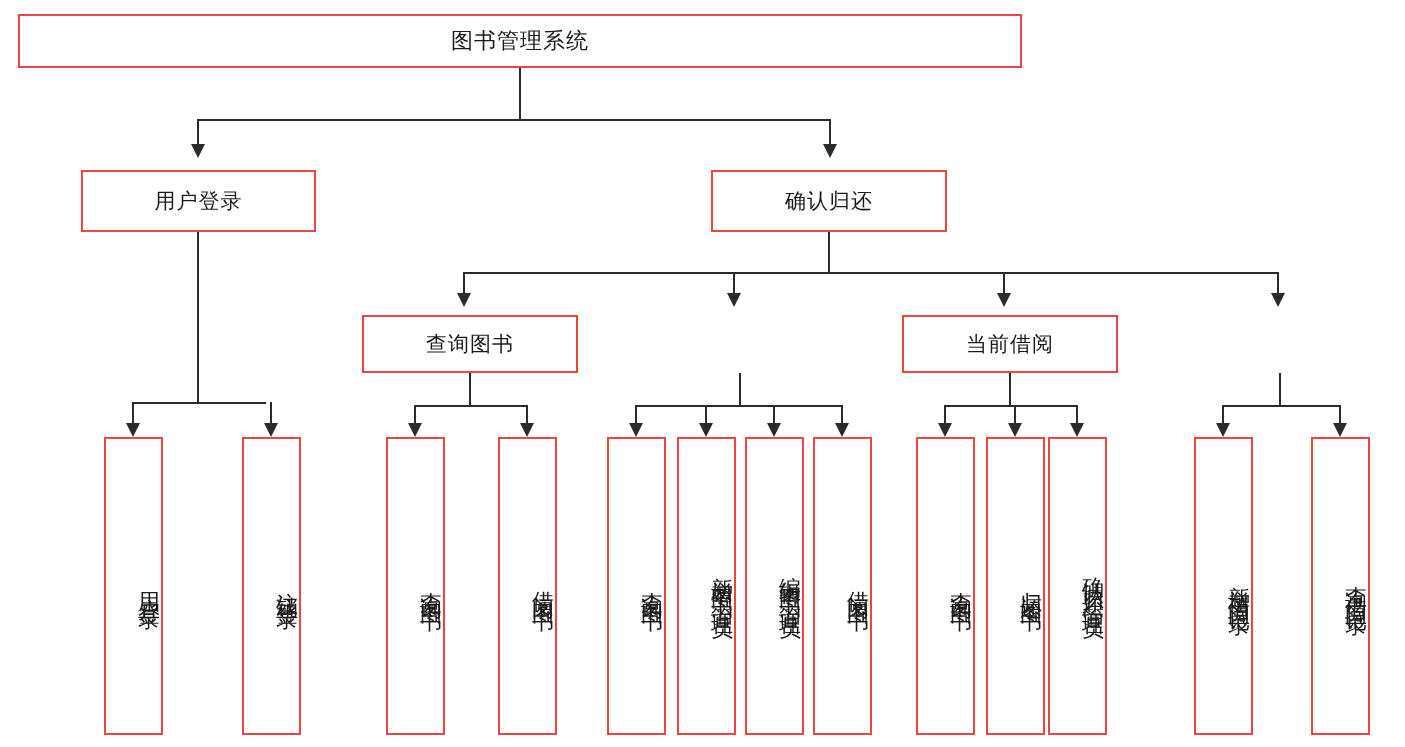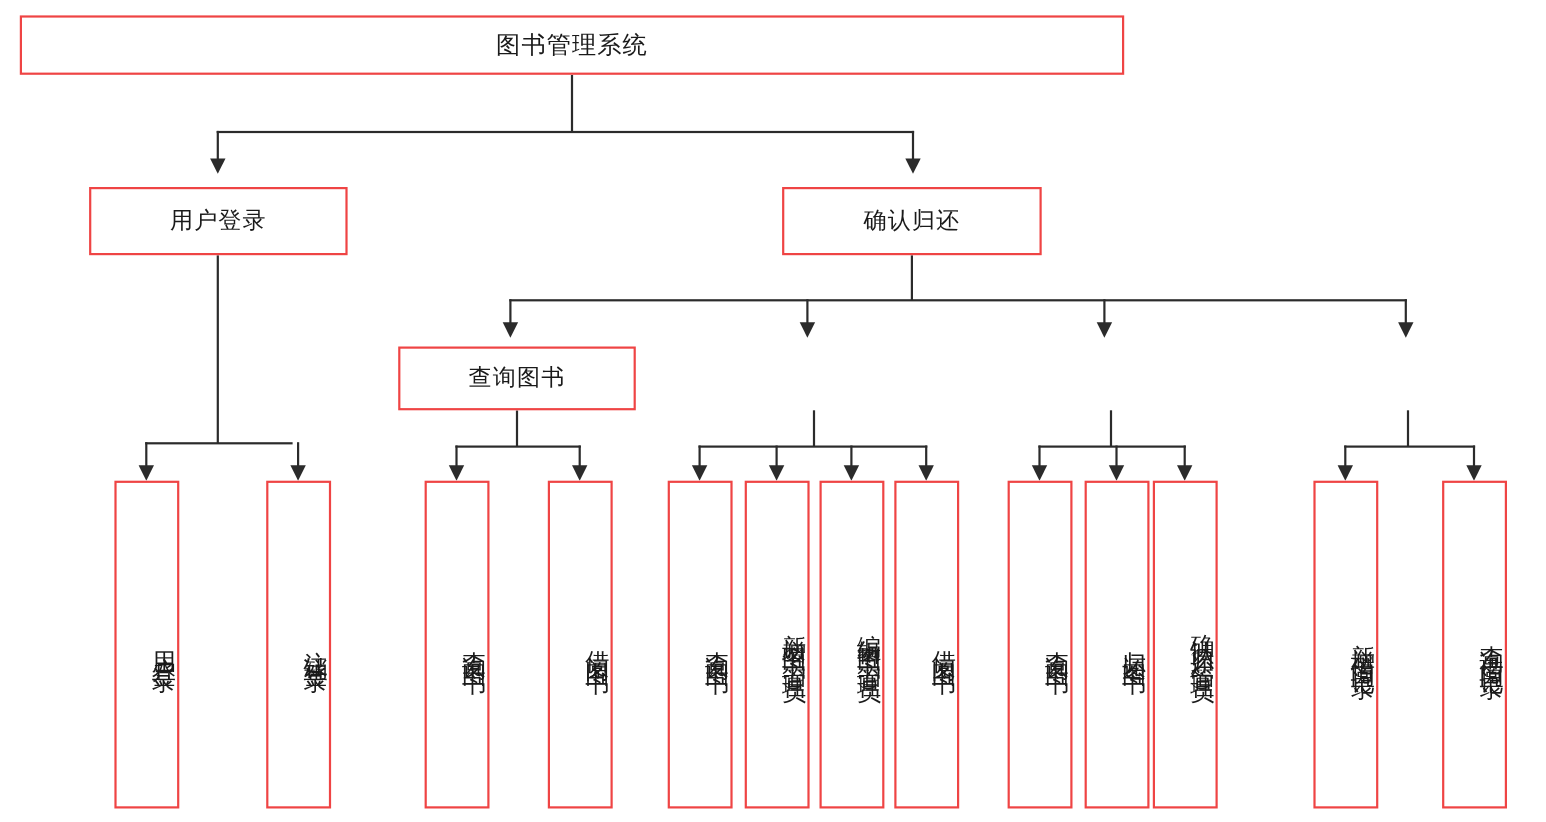--- a/index.html
+++ b/index.html
@@ -118,20 +118,23 @@
   <div class="ln v" style="left:733px;top:272px;width:2px;height:24px;"></div>
   <div class="arrow" style="left:727px;top:293px;"></div>
   <div class="ln v" style="left:1003px;top:272px;width:2px;height:24px;"></div>
   <div class="arrow" style="left:997px;top:293px;"></div>
   <div class="ln v" style="left:1277px;top:272px;width:2px;height:24px;"></div>
   <div class="arrow" style="left:1271px;top:293px;"></div>
 
   <div class="node h" style="left:362px;top:315px;width:216px;height:58px;">
     <span>查询图书</span>
   </div>
+  <div class="node h" style="left:902px;top:315px;width:216px;height:58px;">
+    <span>当前借阅</span>
+  </div>
 
   <div class="ln v" style="left:469px;top:373px;width:2px;height:33px;"></div>
   <div class="ln h" style="left:414px;top:405px;width:114px;height:2px;"></div>
   <div class="ln v" style="left:414px;top:405px;width:2px;height:21px;"></div>
   <div class="arrow" style="left:408px;top:423px;"></div>
   <div class="ln v" style="left:526px;top:405px;width:2px;height:21px;"></div>
   <div class="arrow" style="left:520px;top:423px;"></div>
 
   <div class="ln v" style="left:739px;top:373px;width:2px;height:33px;"></div>
   <div class="ln h" style="left:635px;top:405px;width:208px;height:2px;"></div>

